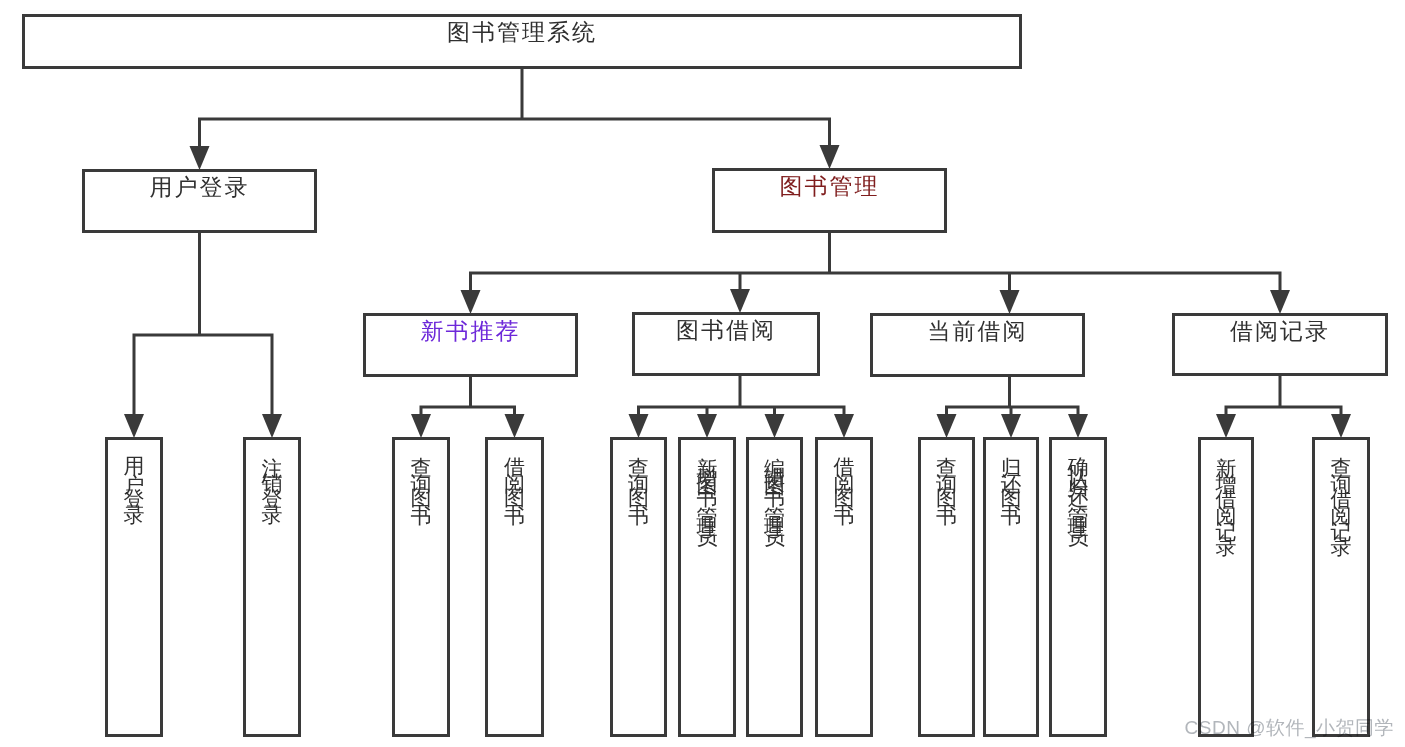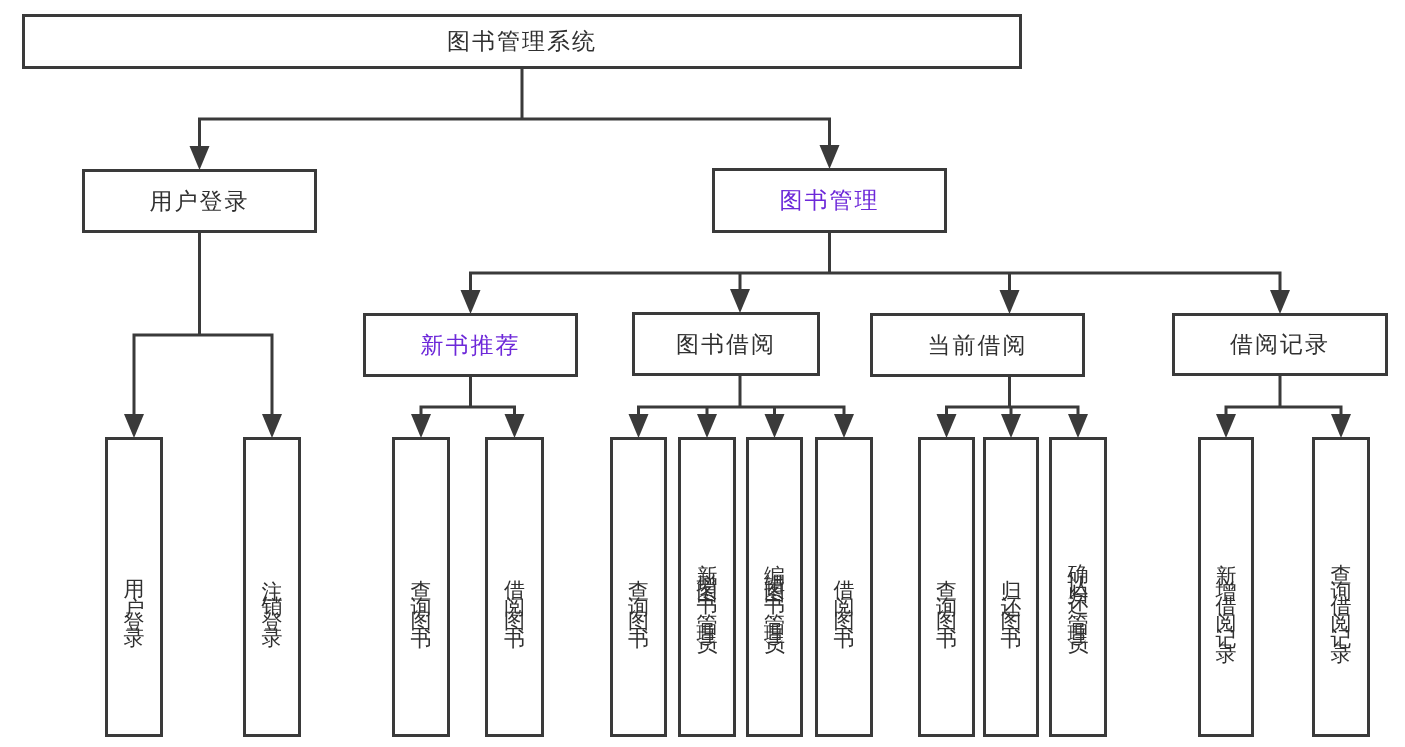--- a/index.html
+++ b/index.html
@@ -23,21 +23,21 @@
     top: 0;
     z-index: 1;
   }
   #nodes { position: absolute; left: 0; top: 0; z-index: 2; }
   .node {
     position: absolute;
     box-sizing: border-box;
     background: #ffffff;
     border: 3px solid #3a3a3a;
     display: flex;
-    align-items: center;
+    align-items: flex-start;
     justify-content: center;
     color: #303030;
   }
   .node.horizontal span {
     font-size: 23px;
     letter-spacing: 2px;
     white-space: nowrap;
   }
   .node.vertical span {
     writing-mode: vertical-rl;
@@ -105,21 +105,21 @@
         <polygon points="1341,438 1331,414 1351,414" fill="#3a3a3a"></polygon>
       </g>
     </svg>
   <div id="nodes">
       <div class="node horizontal" style="left: 22px; top: 14px; width: 1000px; height: 55px; border-color: rgb(58, 58, 58); background: rgb(255, 255, 255); color: rgb(48, 48, 48);">
         <span>图书管理系统</span>
       </div>
       <div class="node horizontal" style="left: 82px; top: 169px; width: 235px; height: 64px; border-color: rgb(58, 58, 58); background: rgb(255, 255, 255); color: rgb(48, 48, 48);">
         <span>用户登录</span>
       </div>
-      <div class="node horizontal" style="left: 712px; top: 168px; width: 235px; height: 65px; border-color: rgb(58, 58, 58); background: rgb(255, 255, 255); color: #6d28d9;">
+      <div class="node horizontal" style="left: 712px; top: 168px; width: 235px; height: 65px; border-color: rgb(58, 58, 58); background: rgb(255, 255, 255); color: #7f1d1d;">
         <span>图书管理</span>
       </div>
       <div class="node horizontal" style="left: 363px; top: 313px; width: 215px; height: 64px; border-color: rgb(58, 58, 58); background: rgb(255, 255, 255); color: #6d28d9;">
         <span>新书推荐</span>
       </div>
       <div class="node horizontal" style="left: 632px; top: 312px; width: 188px; height: 64px; border-color: rgb(58, 58, 58); background: rgb(255, 255, 255); color: rgb(48, 48, 48);">
         <span>图书借阅</span>
       </div>
       <div class="node horizontal" style="left: 870px; top: 313px; width: 215px; height: 64px; border-color: rgb(58, 58, 58); background: rgb(255, 255, 255); color: rgb(48, 48, 48);">
         <span>当前借阅</span>
@@ -160,13 +160,14 @@
       <div class="node vertical" style="left: 1049px; top: 437px; width: 58px; height: 300px; border-color: rgb(58, 58, 58); background: rgb(255, 255, 255); color: rgb(48, 48, 48);">
         <span class="v-long">确认归还（管理员）</span>
       </div>
       <div class="node vertical" style="left: 1198px; top: 437px; width: 56px; height: 300px; border-color: rgb(58, 58, 58); background: rgb(255, 255, 255); color: rgb(48, 48, 48);">
         <span class="v-short">新增借阅记录</span>
       </div>
       <div class="node vertical" style="left: 1312px; top: 437px; width: 58px; height: 300px; border-color: rgb(58, 58, 58); background: rgb(255, 255, 255); color: rgb(48, 48, 48);">
         <span class="v-short">查询借阅记录</span>
       </div>
     </div>
+  <div class="watermark">CSDN @软件_小贺同学</div>
 </div>
 
 </body></html>

